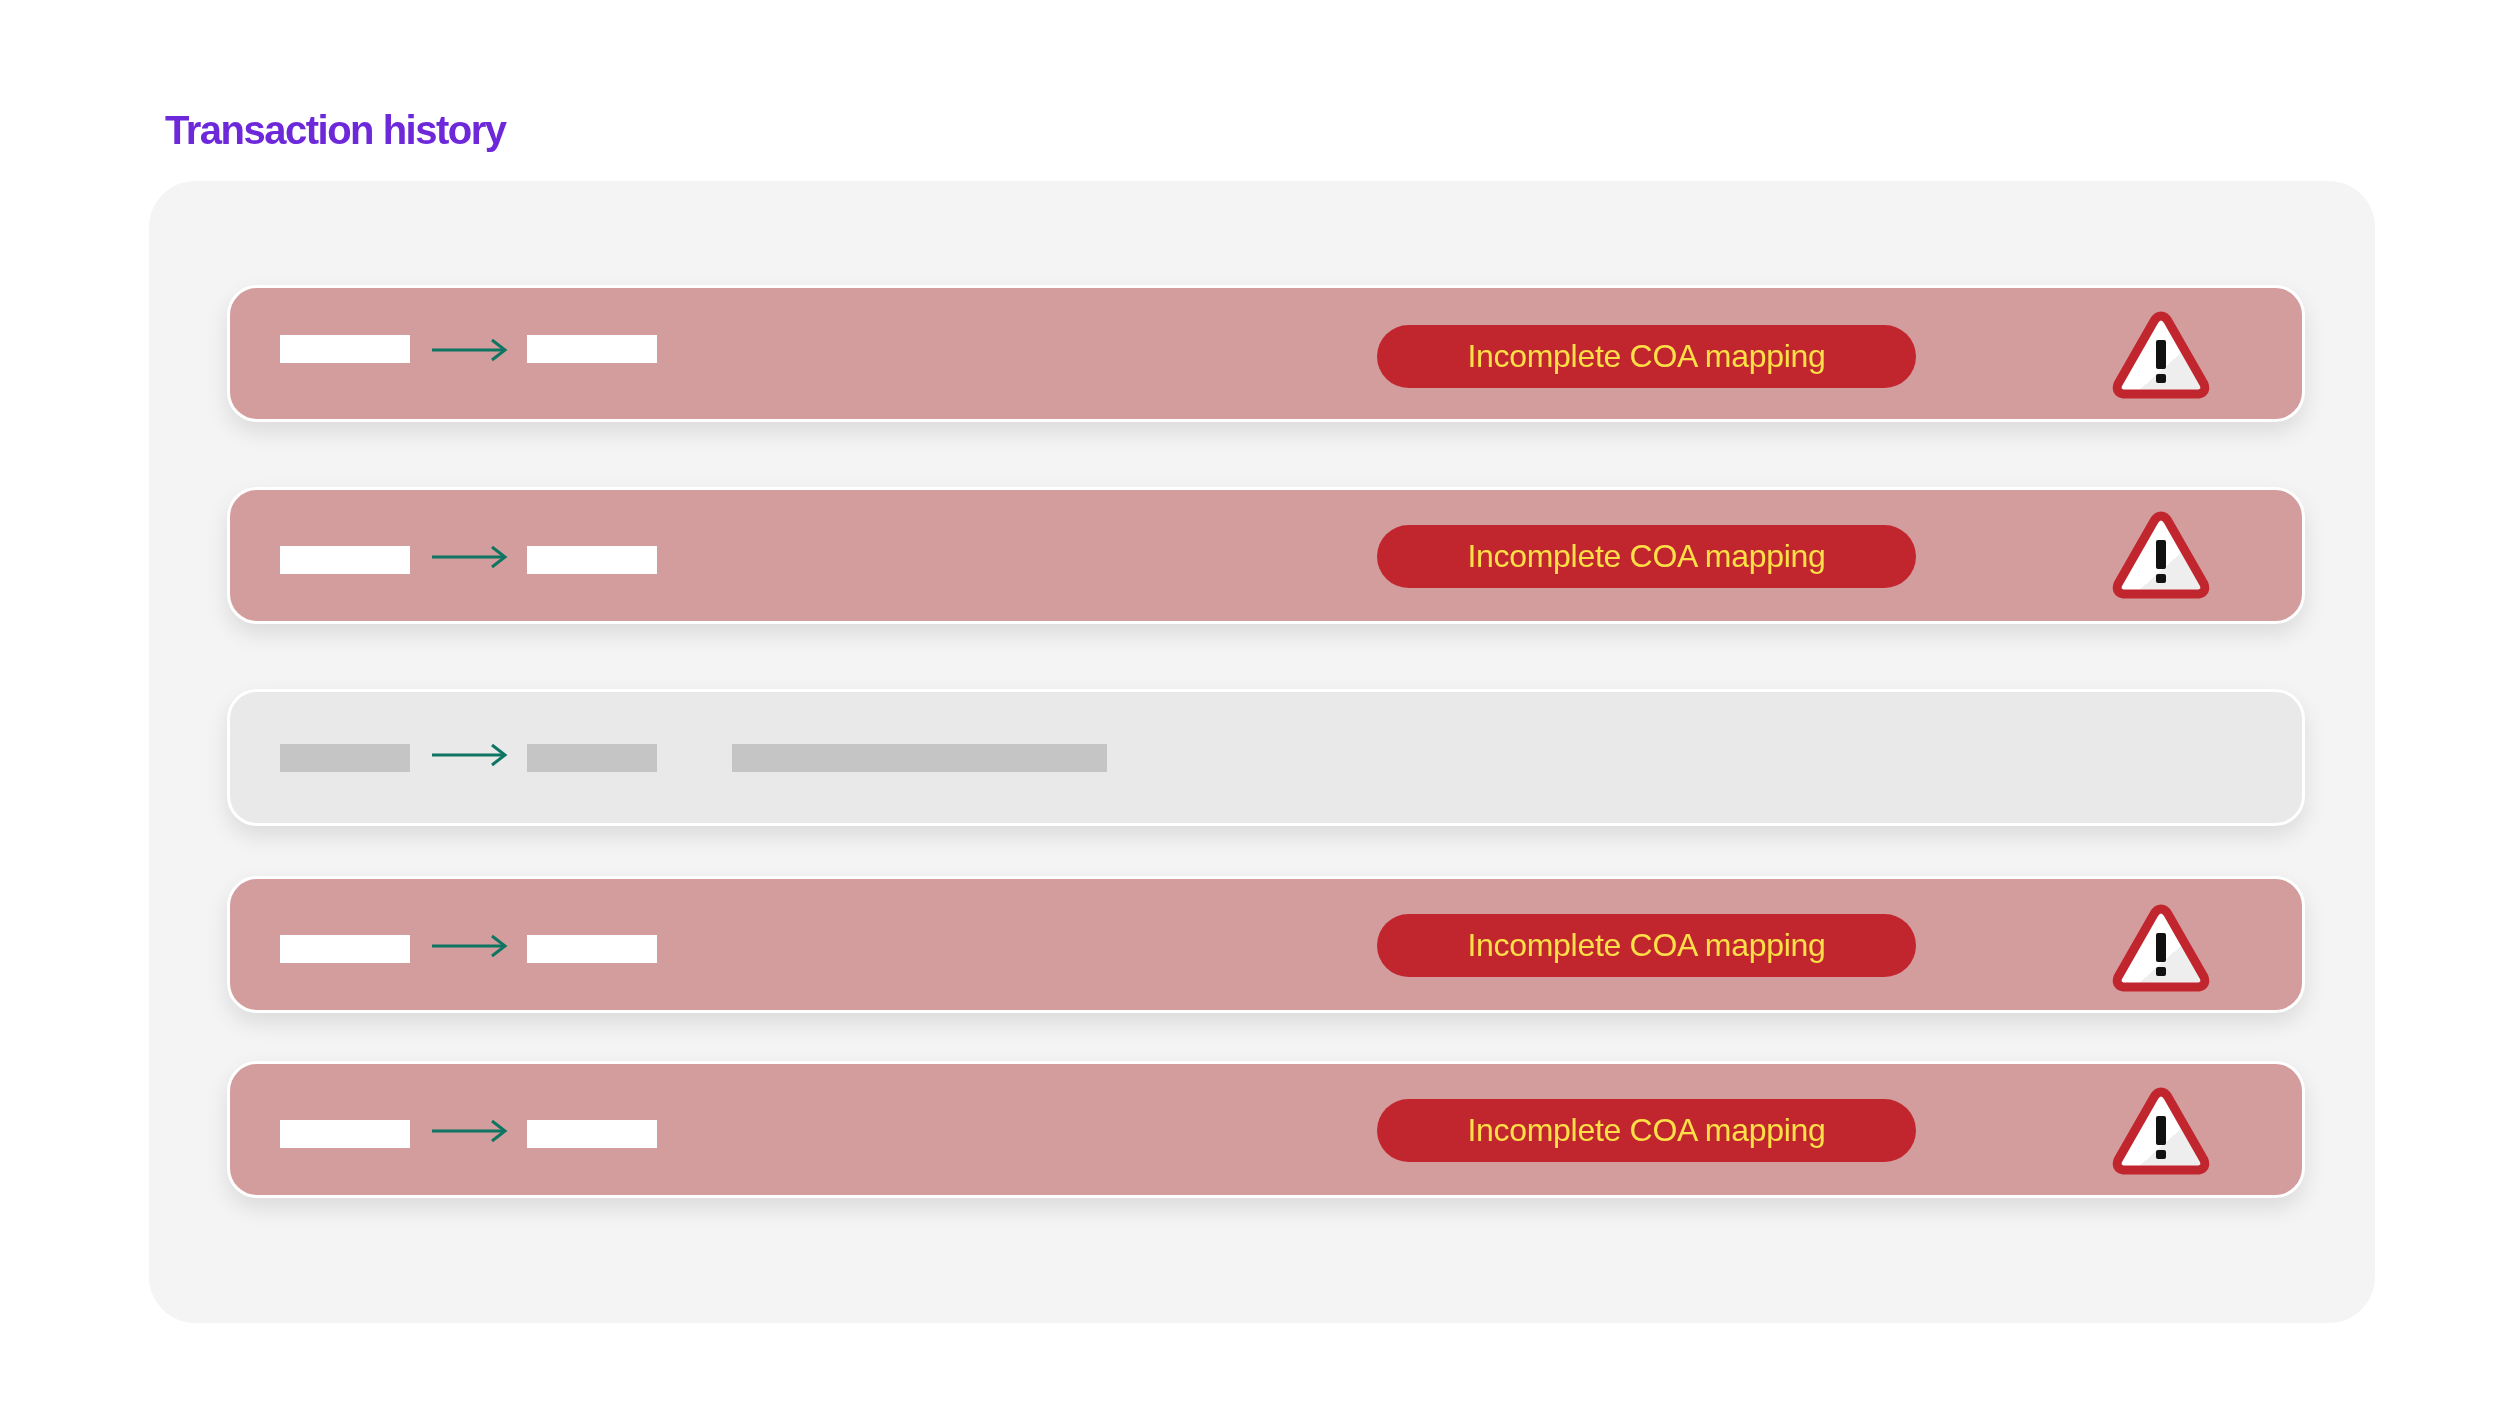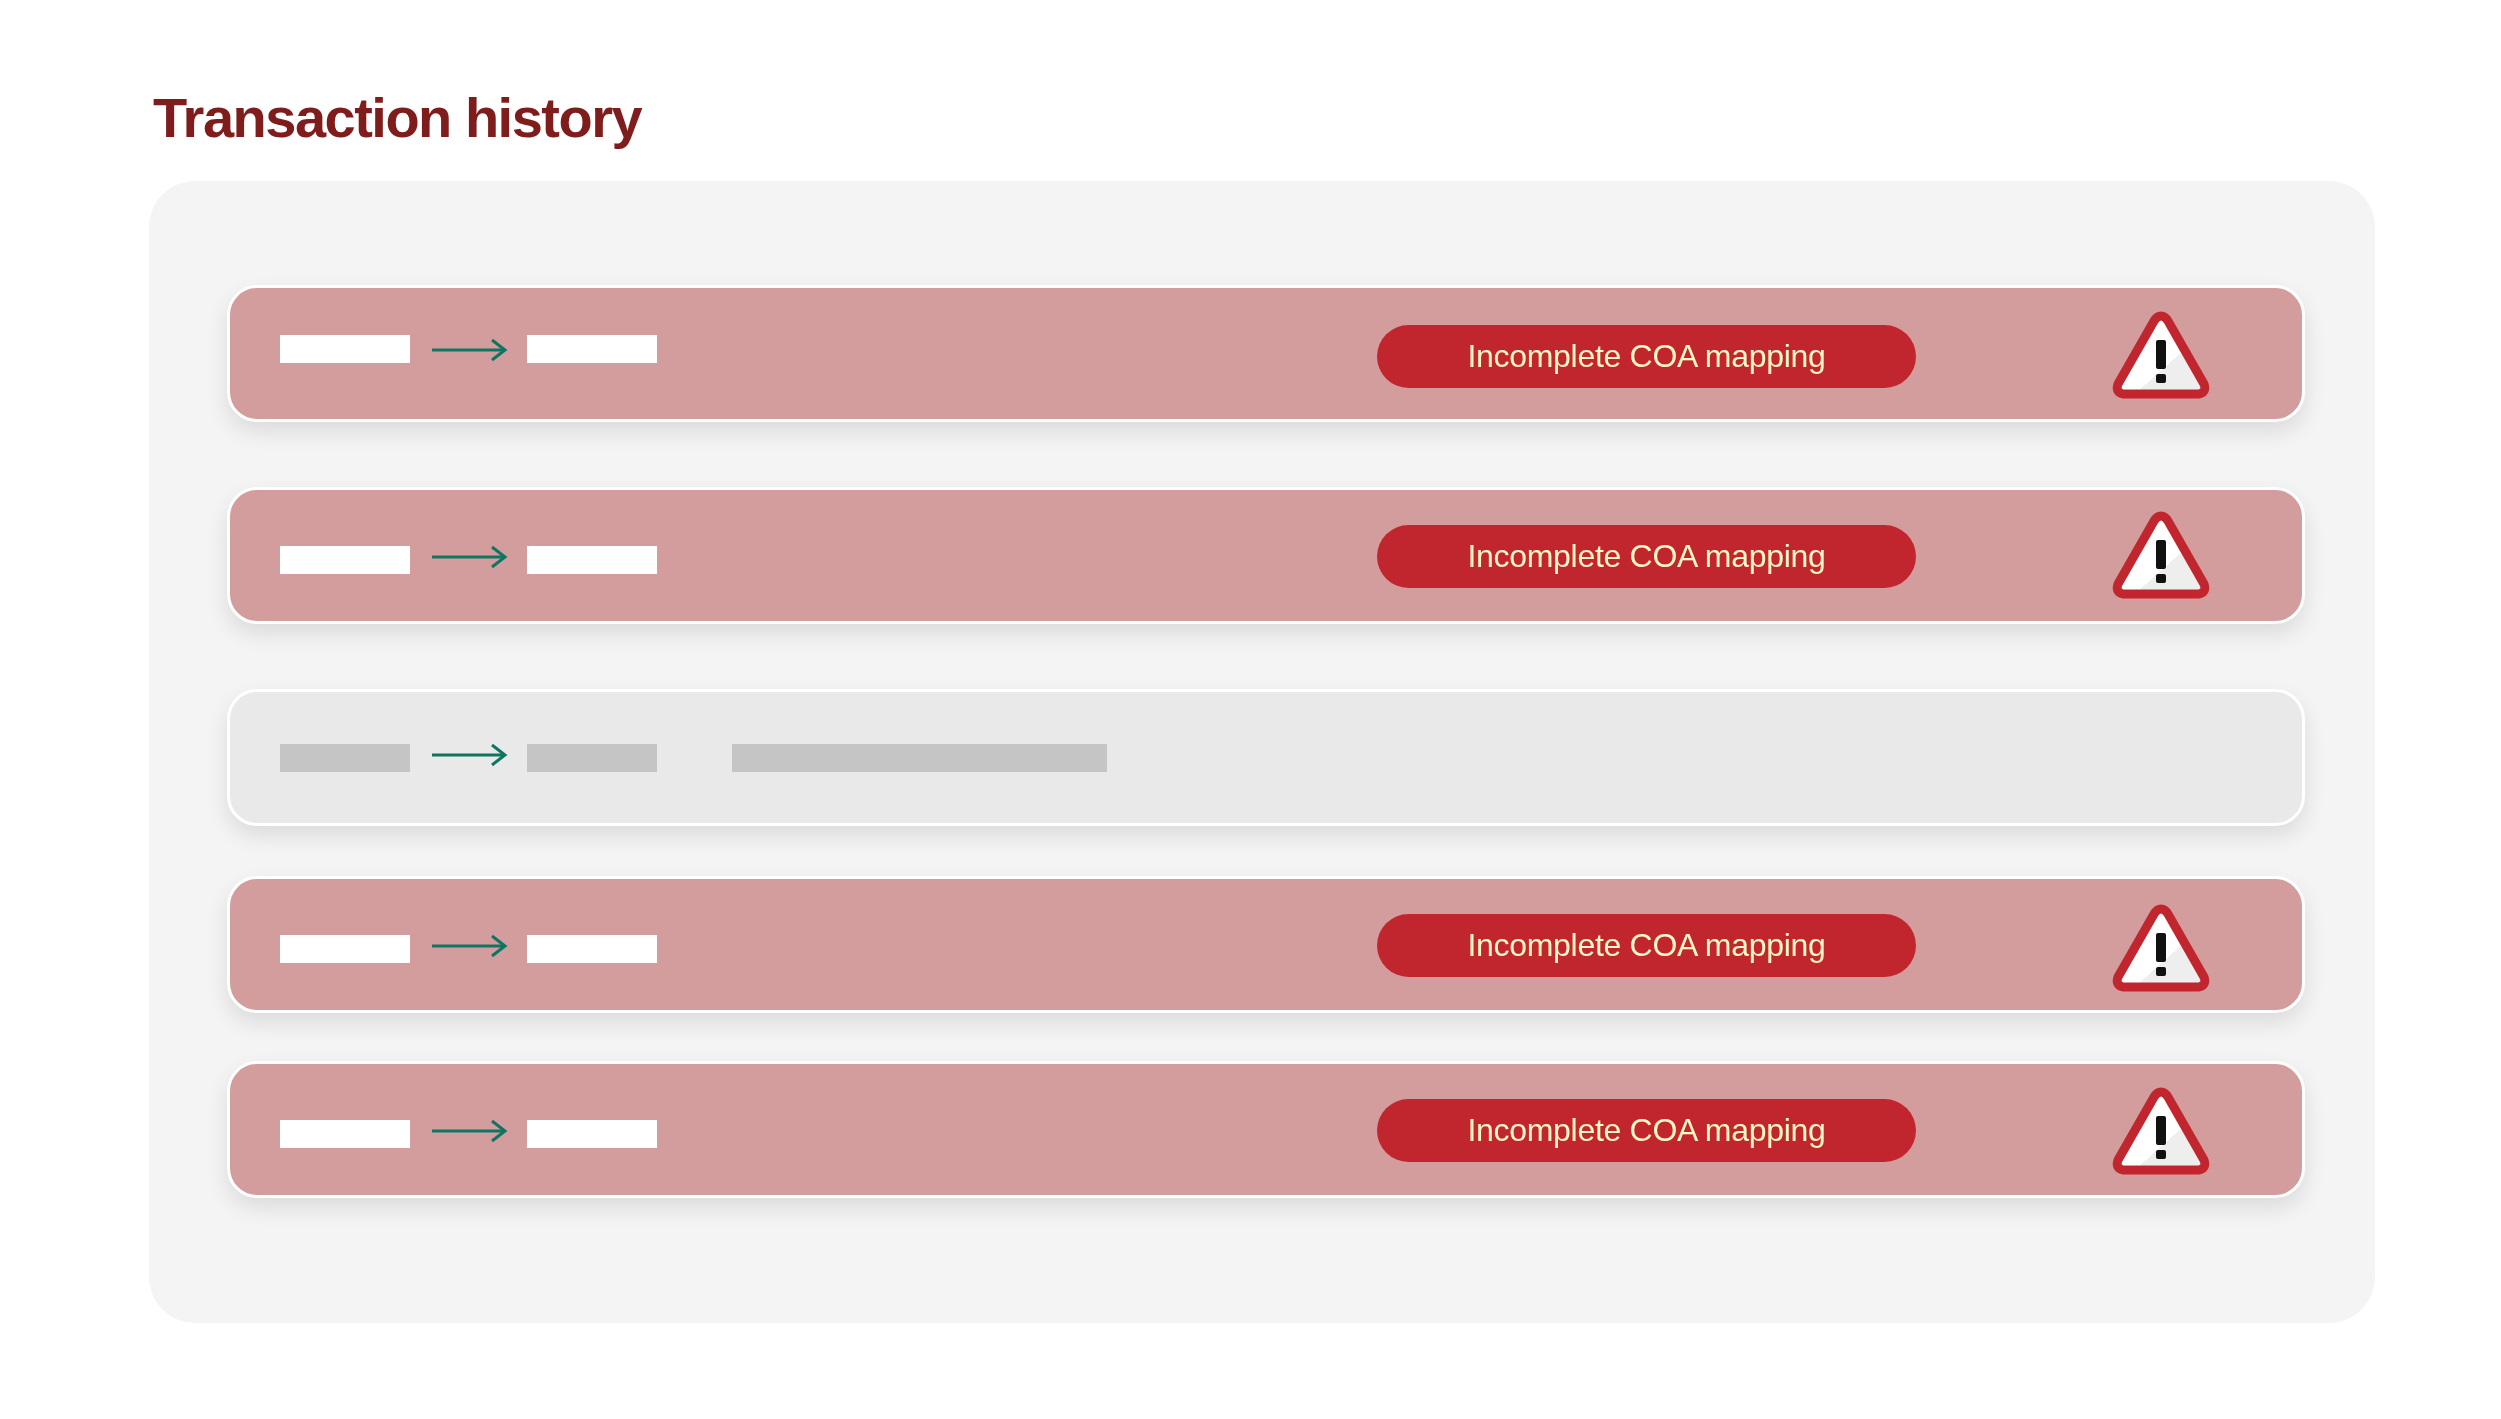--- a/index.html
+++ b/index.html
@@ -1,22 +1,22 @@
 <!DOCTYPE html>
 <html><head>
 <meta charset="utf-8">
 <style>
   html, body { margin:0; padding:0; }
   body {
     width:2501px; height:1419px; background:#ffffff; position:relative; overflow:hidden;
     font-family:"Liberation Sans", "DejaVu Sans", sans-serif;
   }
   .page-title {
-    position:absolute; left:153px; top:78px; margin:0;
-    font-size:56px; font-weight:700; color:#7f1d1d; letter-spacing:-1.5px; line-height:80px;
+    position:absolute; left:153px; top:78px; margin:12px;
+    font-size:40px; font-weight:700; color:#6d28d9; letter-spacing:-1.5px; line-height:80px;
   }
   .panel {
     position:absolute; left:149px; top:181px; width:2226px; height:1142px;
     background:#f4f4f4; border-radius:46px;
   }
   .row {
     position:absolute; left:227px; width:2078px; height:137px;
     border:3px solid #ffffff; border-radius:30px; box-sizing:border-box;
     box-shadow:0 10px 22px rgba(0,0,0,0.10);
   }
@@ -24,21 +24,21 @@
   .row.ok { background:#e9e9e9; }
   .bar { position:absolute; height:28px; width:130px; }
   .row.error .bar { background:#ffffff; }
   .row.ok .bar { background:#c5c5c5; }
   .bar.from { left:50px; }
   .bar.to { left:297px; }
   .bar.wide { left:502px; width:375px; }
   .arrow { position:absolute; left:200px; width:78px; height:24px; }
   .badge {
     position:absolute; left:1147px; width:539px; height:63px; border-radius:32px;
-    color:#fef9c3; font-size:32px; font-weight:500; text-align:center; line-height:63px;
+    color:#fde047; font-size:32px; font-weight:500; text-align:center; line-height:63px;
     white-space:nowrap; letter-spacing:-0.3px;
   }
   .badge.error { background:#c1262f; }
   .badge.ok { background:#0e7563; }
   .warn { position:absolute; left:1882px; width:98px; height:90px; }
 </style>
 </head>
 <body>
 
 <h1 class="page-title">Transaction history</h1>

